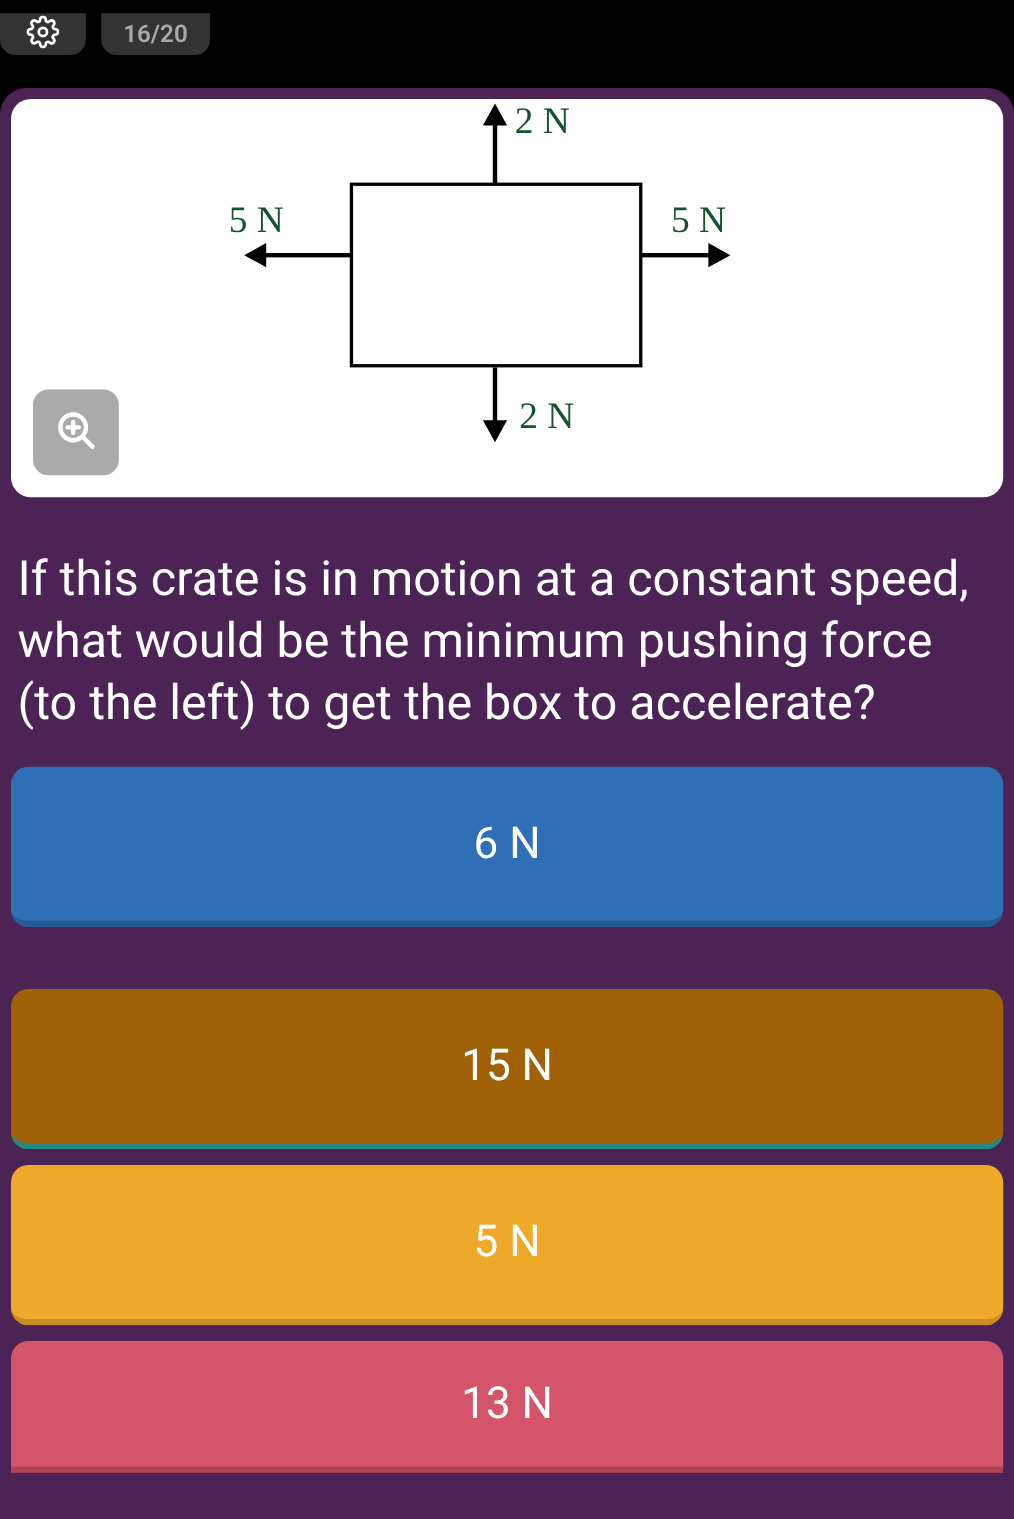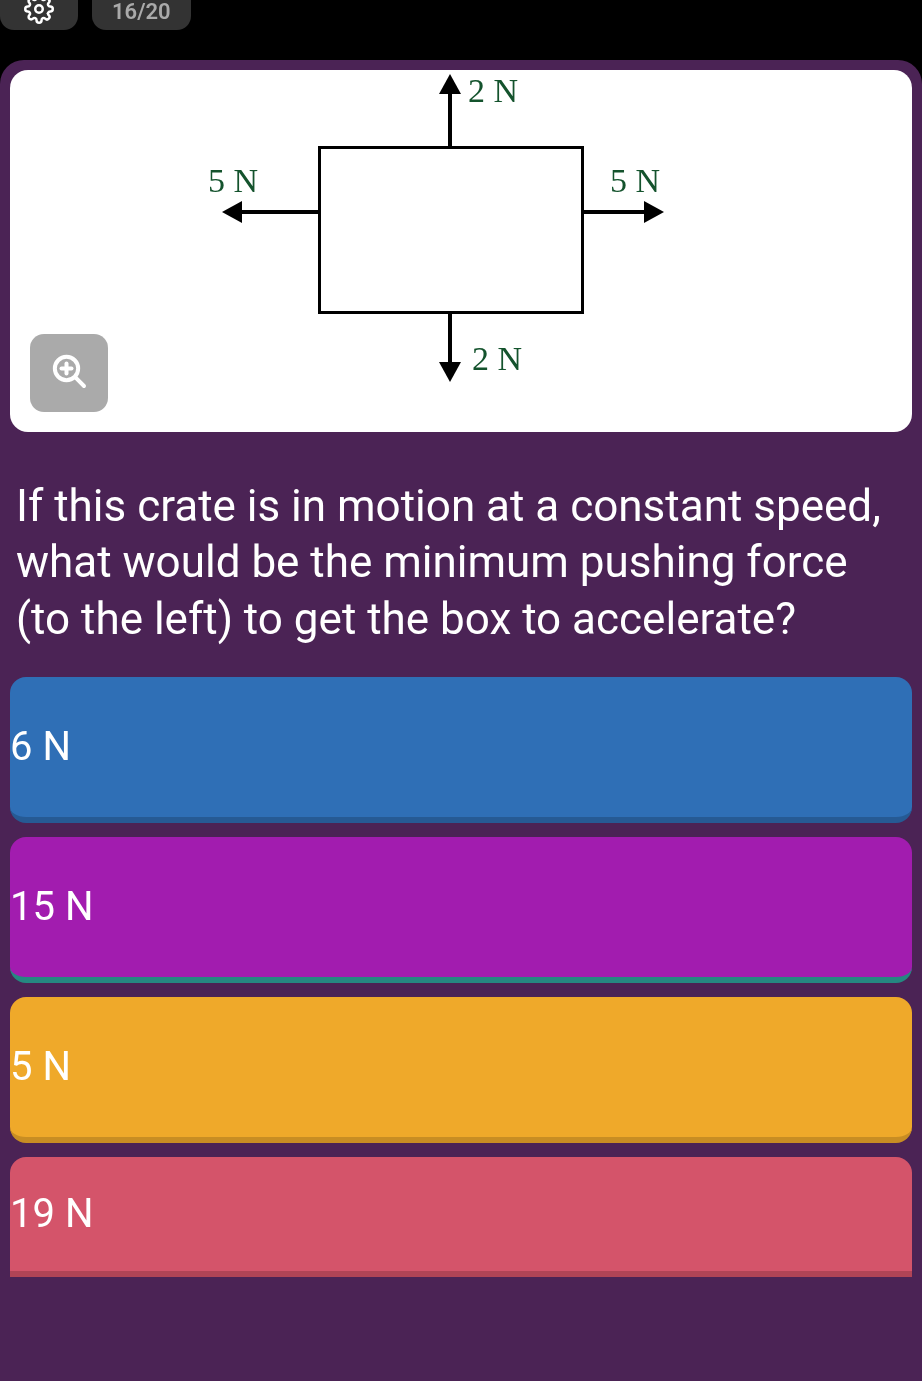--- a/index.html
+++ b/index.html
@@ -9,20 +9,21 @@
     background: #000;
     font-family: -apple-system, BlinkMacSystemFont, "Segoe UI", Roboto, sans-serif;
     overflow: hidden;
   }
   .topbar {
     height: 38px;
     display: flex;
     align-items: flex-start;
     gap: 14px;
     padding-left: 0;
+    margin-top: 20px;
   }
   .gear-pill {
     background: #333;
     width: 78px;
     height: 38px;
     border-radius: 0 0 14px 14px;
     display: flex;
     align-items: center;
     justify-content: center;
     color: #fff;
@@ -146,29 +147,29 @@
     display: flex;
     flex-direction: column;
     gap: 14px;
     padding: 0 0;
   }
   .answer {
     height: 146px;
     border-radius: 16px;
     display: flex;
     align-items: center;
-    justify-content: flex-start;
+    justify-content: center;
     color: #fff;
     font-size: 40px;
     font-weight: 400;
     cursor: pointer;
     position: relative;
   }
   .answer.blue   { background: #2f6fb6; border-bottom: 6px solid #265a94; }
-  .answer.teal   { background: #a21caf; border-bottom: 6px solid #258881; }
+  .answer.teal   { background: #a16207; border-bottom: 6px solid #258881; margin-top: 42px; }
   .answer.orange { background: #efa92a; border-bottom: 6px solid #c88d23; }
   .answer.pink   { background: #d4546a; border-bottom: 6px solid #b04456; height: 120px; border-radius:16px 16px 0 0;}
 </style>
 </head>
 <body>
 
 <div class="topbar">
   <div class="gear-pill">
     <span>
       <svg viewBox="0 0 24 24" fill="none" stroke="currentColor" stroke-width="2">
@@ -219,17 +220,17 @@
     <div class="answer blue">
       <span>6 N</span>
     </div>
     <div class="answer teal">
       <span>15 N</span>
     </div>
     <div class="answer orange">
       <span>5 N</span>
     </div>
     <div class="answer pink">
-      <span>19 N</span>
+      <span>13 N</span>
     </div>
   </div>
 
 </div>
 
 </body></html>

